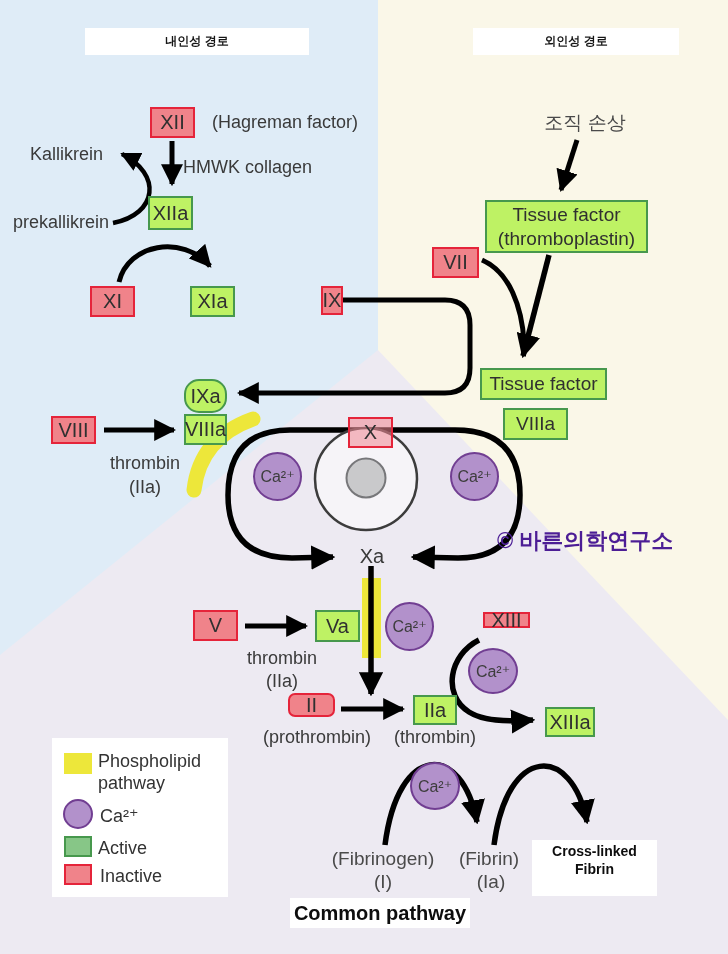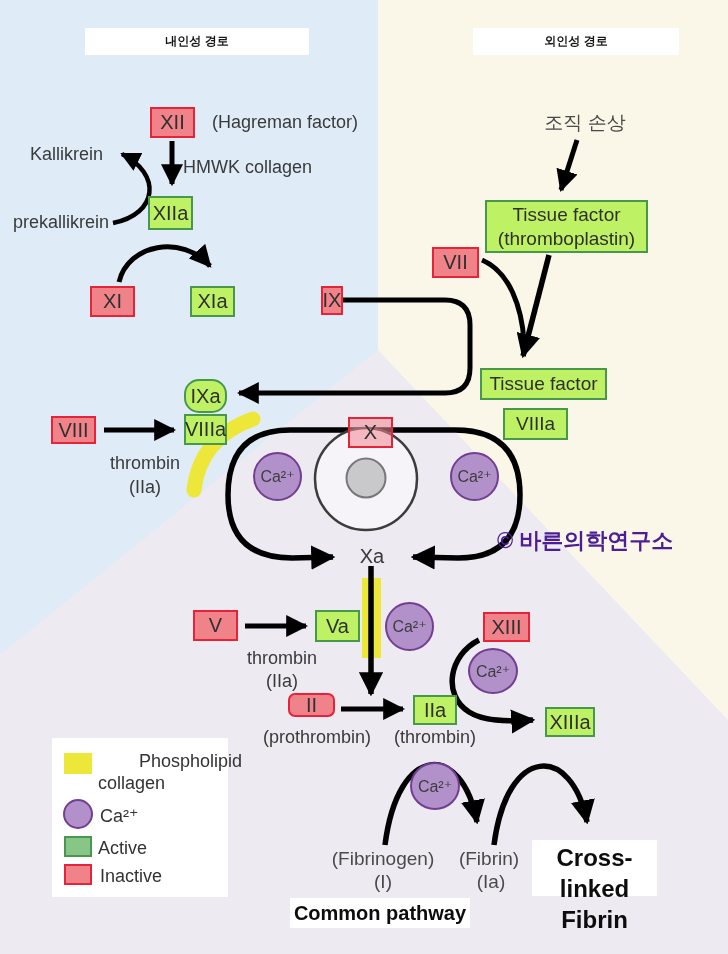--- a/index.html
+++ b/index.html
@@ -122,43 +122,43 @@
   <div class="ca" style="left:450px;top:452px;width:49px;height:49px;">Ca²⁺</div>
   <div class="lbl center" style="left:372px;top:545px;font-size:20px;">Xa</div>
 
   <div class="wm" style="left:497px;top:526px;">© 바른의학연구소</div>
 
   <div class="rbox" style="left:193px;top:610px;width:45px;height:31px;">V</div>
   <div class="gbox" style="left:315px;top:610px;width:45px;height:32px;">Va</div>
   <div class="lbl center" style="left:282px;top:648px;">thrombin</div>
   <div class="lbl center" style="left:282px;top:671px;">(IIa)</div>
   <div class="ca" style="left:385px;top:602px;width:49px;height:49px;">Ca²⁺</div>
-  <div class="rbox" style="left:483px;top:612px;width:47px;height:30px;">XIII</div>
+  <div class="rbox" style="left:483px;top:612px;width:47px;height:16px;">XIII</div>
   <div class="ca" style="left:468px;top:648px;width:50px;height:46px;">Ca²⁺</div>
   <div class="rbox" style="left:288px;top:693px;width:47px;height:24px;border-radius:7px;">II</div>
   <div class="gbox" style="left:413px;top:695px;width:44px;height:30px;">IIa</div>
   <div class="gbox" style="left:545px;top:707px;width:50px;height:30px;">XIIIa</div>
   <div class="lbl center" style="left:317px;top:727px;">(prothrombin)</div>
   <div class="lbl center" style="left:435px;top:727px;">(thrombin)</div>
   <div class="ca" style="left:410px;top:762px;width:50px;height:48px;">Ca²⁺</div>
 
   <div class="lbl center gray" style="left:383px;top:848px;font-size:19px;">(Fibrinogen)</div>
   <div class="lbl center gray" style="left:383px;top:871px;font-size:19px;">(I)</div>
   <div class="lbl center gray" style="left:489px;top:848px;font-size:19px;">(Fibrin)</div>
   <div class="lbl center gray" style="left:491px;top:871px;font-size:19px;">(Ia)</div>
-  <div class="whitebox" style="left:532px;top:840px;width:125px;height:56px;text-align:center;line-height:1.3;font-size:24px;padding-top:2px;box-sizing:border-box;">
+  <div class="whitebox" style="left:532px;top:840px;width:125px;height:56px;text-align:center;line-height:1.3;font-size:14px;padding-top:2px;box-sizing:border-box;">
     <div class="bold-black">Cross-linked</div>
     <div class="bold-black">Fibrin</div>
   </div>
   <div class="whitebox bold-black" style="left:290px;top:898px;width:180px;height:30px;text-align:center;font-size:20px;line-height:30px;">Common pathway</div>
 
   <div class="legend">
     <div class="sw" style="left:12px;top:15px;width:28px;height:21px;background:#ede73a;"></div>
-    <div class="txt" style="left:46px;top:13px;margin-left:41px;">Phospholipid</div>
-    <div class="txt" style="left:46px;top:35px;">collagen</div>
+    <div class="txt" style="left:46px;top:13px;">Phospholipid</div>
+    <div class="txt" style="left:46px;top:35px;">pathway</div>
     <div class="sw" style="left:11px;top:61px;width:30px;height:30px;border-radius:50%;background:#b291cb;border:2.5px solid #713e92;"></div>
     <div class="txt" style="left:48px;top:67px;">Ca²⁺</div>
     <div class="sw" style="left:12px;top:98px;width:28px;height:21px;background:#87c687;border:2.5px solid #47984d;"></div>
     <div class="txt" style="left:46px;top:100px;">Active</div>
     <div class="sw" style="left:12px;top:126px;width:28px;height:21px;background:#f0838a;border:2.5px solid #e5243a;"></div>
     <div class="txt" style="left:48px;top:128px;">Inactive</div>
   </div>
 
 </div>
 

